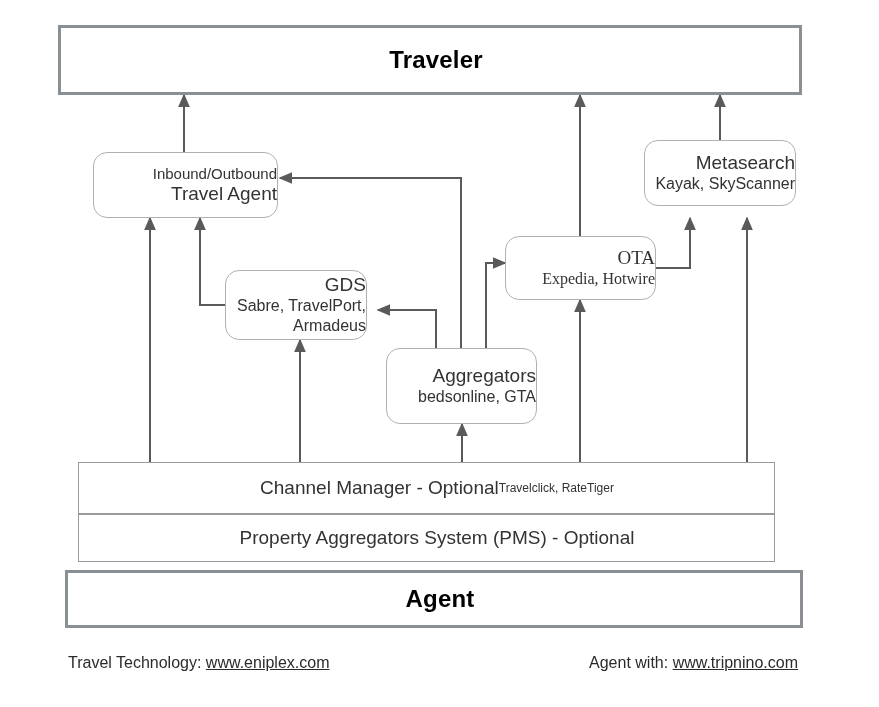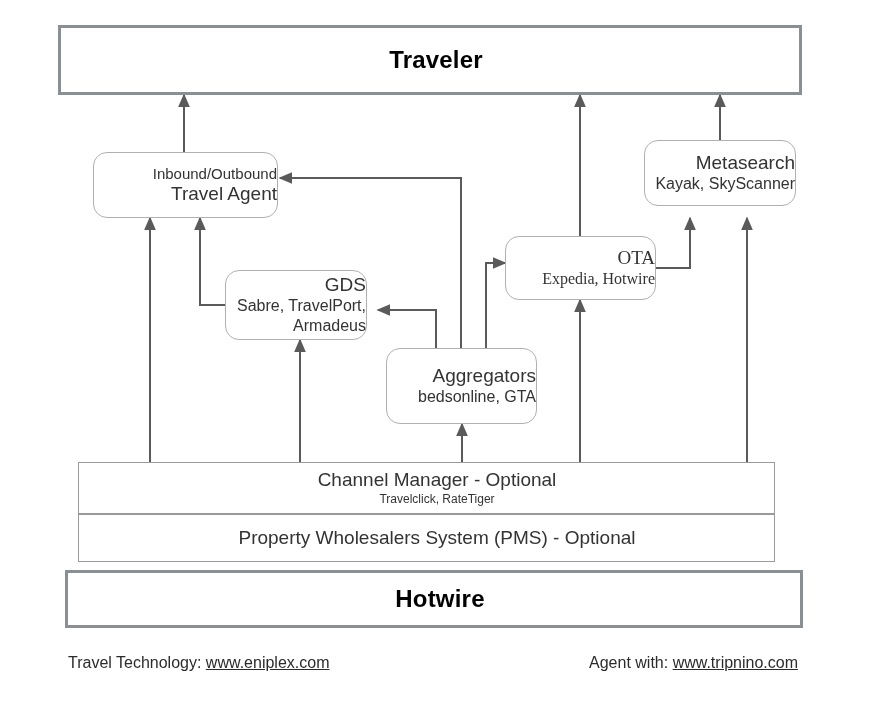--- a/index.html
+++ b/index.html
@@ -37,21 +37,21 @@
     color: #000000;
     letter-spacing: 0.2px;
     margin-left: 12px;
   }
   .flat-box {
     position: absolute;
     background: #ffffff;
     border: 1px solid #9a9a9a;
     box-sizing: border-box;
     display: flex;
-    flex-direction: column;
+    flex-direction: row;
     align-items: center;
     justify-content: center;
     padding-left: 21px;
   }
   .flat-box .title {
     font-size: 19px;
     color: #333333;
     line-height: 1.15;
   }
   .flat-box .sub {
@@ -168,25 +168,25 @@
   <span class="big">Aggregators</span>
   <span class="tiny">bedsonline, GTA</span>
 </div>
 
 <div class="flat-box" style="left:78px; top:462px; width:697px; height:52px;">
   <span class="title">Channel Manager - Optional</span>
   <span class="sub">Travelclick, RateTiger</span>
 </div>
 
 <div class="flat-box" style="left:78px; top:514px; width:697px; height:48px;">
-  <span class="title">Property Wholesalers System (PMS) - Optional</span>
+  <span class="title">Property Aggregators System (PMS) - Optional</span>
 </div>
 
 <div class="thick-box" style="left:65px; top:570px; width:738px; height:58px;">
-  <span class="label">Hotwire</span>
+  <span class="label">Agent</span>
 </div>
 
 <div class="footer-line" id="footer-left">
   <span>Travel Technology: </span><a class="lnk" href="#">www.eniplex.com</a>
 </div>
 <div class="footer-line" id="footer-right">
   <span>Agent with: </span><a class="lnk" href="#">www.tripnino.com</a>
 </div>
 
 </body></html>

